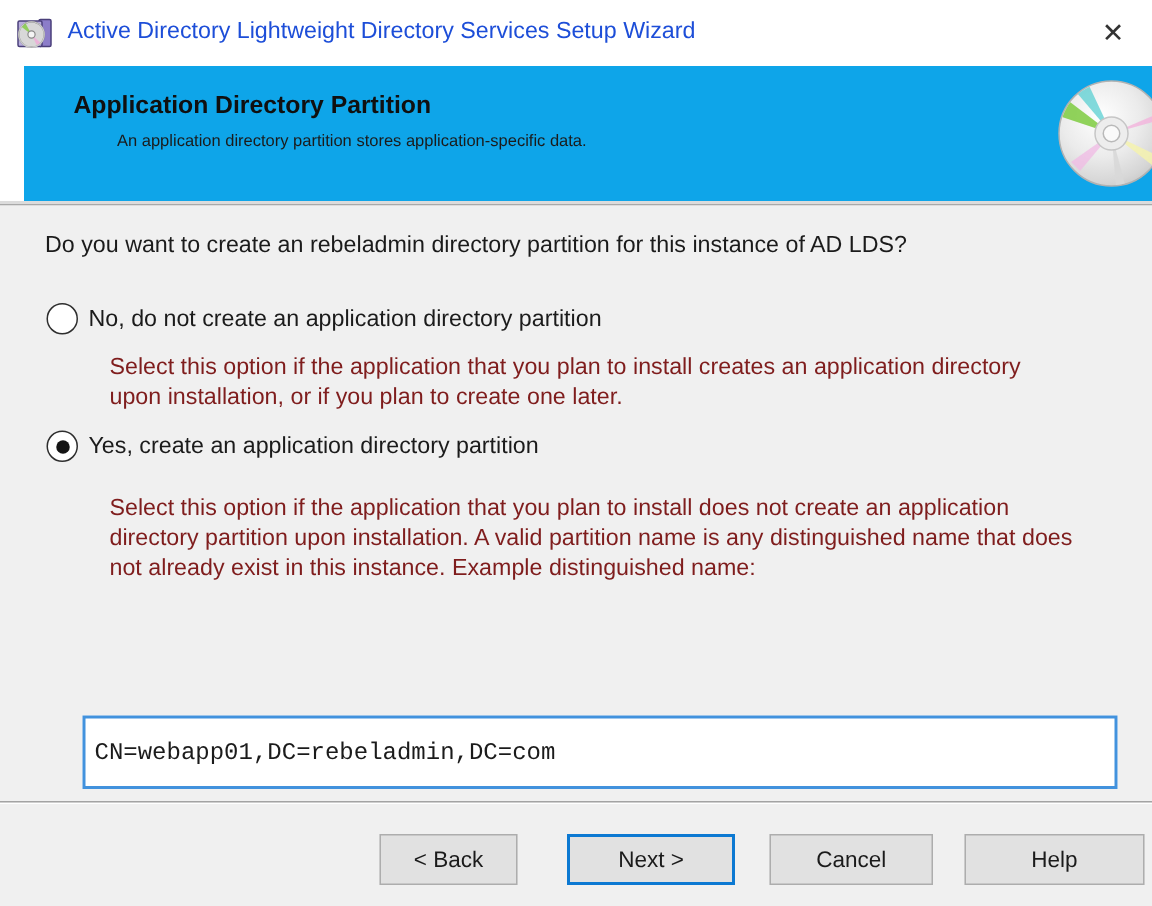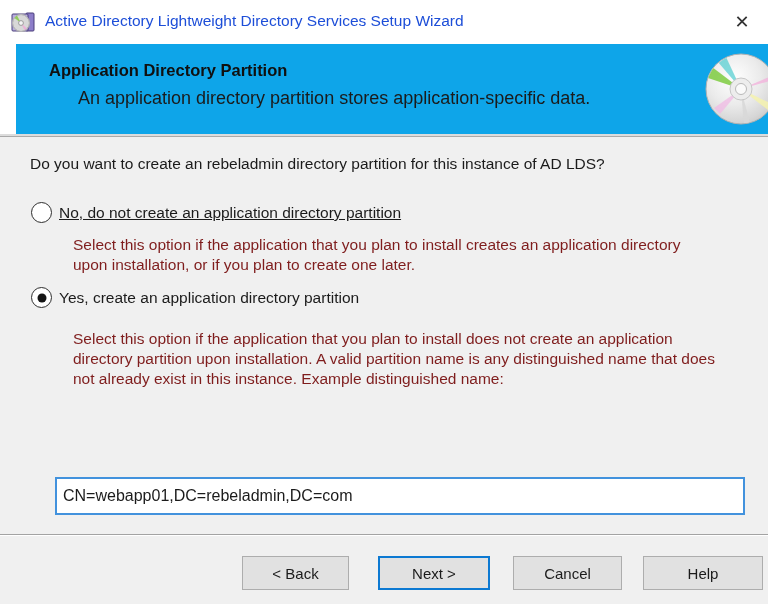--- a/index.html
+++ b/index.html
@@ -27,21 +27,21 @@
   }
 
   
   .header { position:absolute; top:44px; left:0; right:0; height:92px; background:#0ea5e9;margin-left:16px; }
   .header-title {
     position:absolute; left:33px; top:17px;
     font-size:16.5px; font-weight:bold; color:#101010; white-space:nowrap;
   }
   .header-subtitle {
     position:absolute; left:62px; top:44px;
-    font-size:18px; color:#1b1b1b; white-space:nowrap;
+    font-size:11px; color:#1b1b1b; white-space:nowrap;
   }
   .disc-icon { position:absolute; left:688px; top:8px; width:74px; height:74px; }
 
   .divider-top {
     position:absolute; top:134px; left:0; right:0; height:3px;
     background:#dcdcdc; border-bottom:1px solid #a9a9a9;
   }
 
   
   .body-area { position:absolute; top:137px; left:0; right:0; bottom:0; background:#f0f0f0; }
@@ -52,49 +52,49 @@
     position:absolute; width:21px; height:21px; border-radius:50%;
     border:1.6px solid #2e2e2e; background:#ffffff;
   }
   .radio-outer.selected::after {
     content:""; position:absolute; left:50%; top:50%; width:9px; height:9px;
     transform:translate(-50%,-50%); border-radius:50%; background:#141414;
   }
   .radio-label { position:absolute; font-size:15.5px; white-space:nowrap; cursor:default; }
 
   .radio1 { left:31px; top:65px; }
-  .radio1-label { left:59px; top:67px;text-decoration:underline; }
+  .radio1-label { left:59px; top:67px; }
   .desc1 { position:absolute; left:57px; top:98px; }
 
   .radio2 { left:31px; top:150px; }
   .radio2-label { left:59px; top:152px; }
   .desc2 { position:absolute; left:57px; top:192px; }
 
   .desc-line { font-size:15.5px; line-height:20px; color:#7f1d1d; white-space:nowrap;margin-left:16px; }
 
   .field-label { position:absolute; left:57px; top:319px; font-size:15.5px; white-space:nowrap; }
   .partition-input {
-    position:absolute; left:55px; top:340px; width:690px; height:38px;
+    position:absolute; left:55px; top:340px; width:690px; height:49px;
     border:2px solid #4292dd; background:#ffffff;
-    font-family:Liberation Sans, sans-serif;
+    font-family:Liberation Mono, monospace;
     font-size:16px; color:#1b1b1b; padding:0 0 0 6px; outline:none;
   }
 
   
   .divider-bottom {
     position:absolute; top:534px; left:0; right:0; height:1px;
     background:#a3a3a3; box-shadow:0 1px 0 #ffffff;
   }
   .btn {
     position:absolute; top:556px; height:34px;
     background:#e1e1e1; border:1px solid #adadad;
     font-family:"Liberation Sans","DejaVu Sans",sans-serif;
     font-size:15px; color:#1b1b1b; cursor:pointer;
   }
-  .btn-back   { left:242px; width:107px; }
+  .btn-back   { left:253px; width:92px; }
   .btn-next   { left:378px; width:112px; border:2px solid #0c79d2; }
   .btn-cancel { left:513px; width:109px; }
   .btn-help   { left:643px; width:120px; }
 </style>
 </head>
 <body>
 
 <div class="window">
 
   <div class="titlebar">

